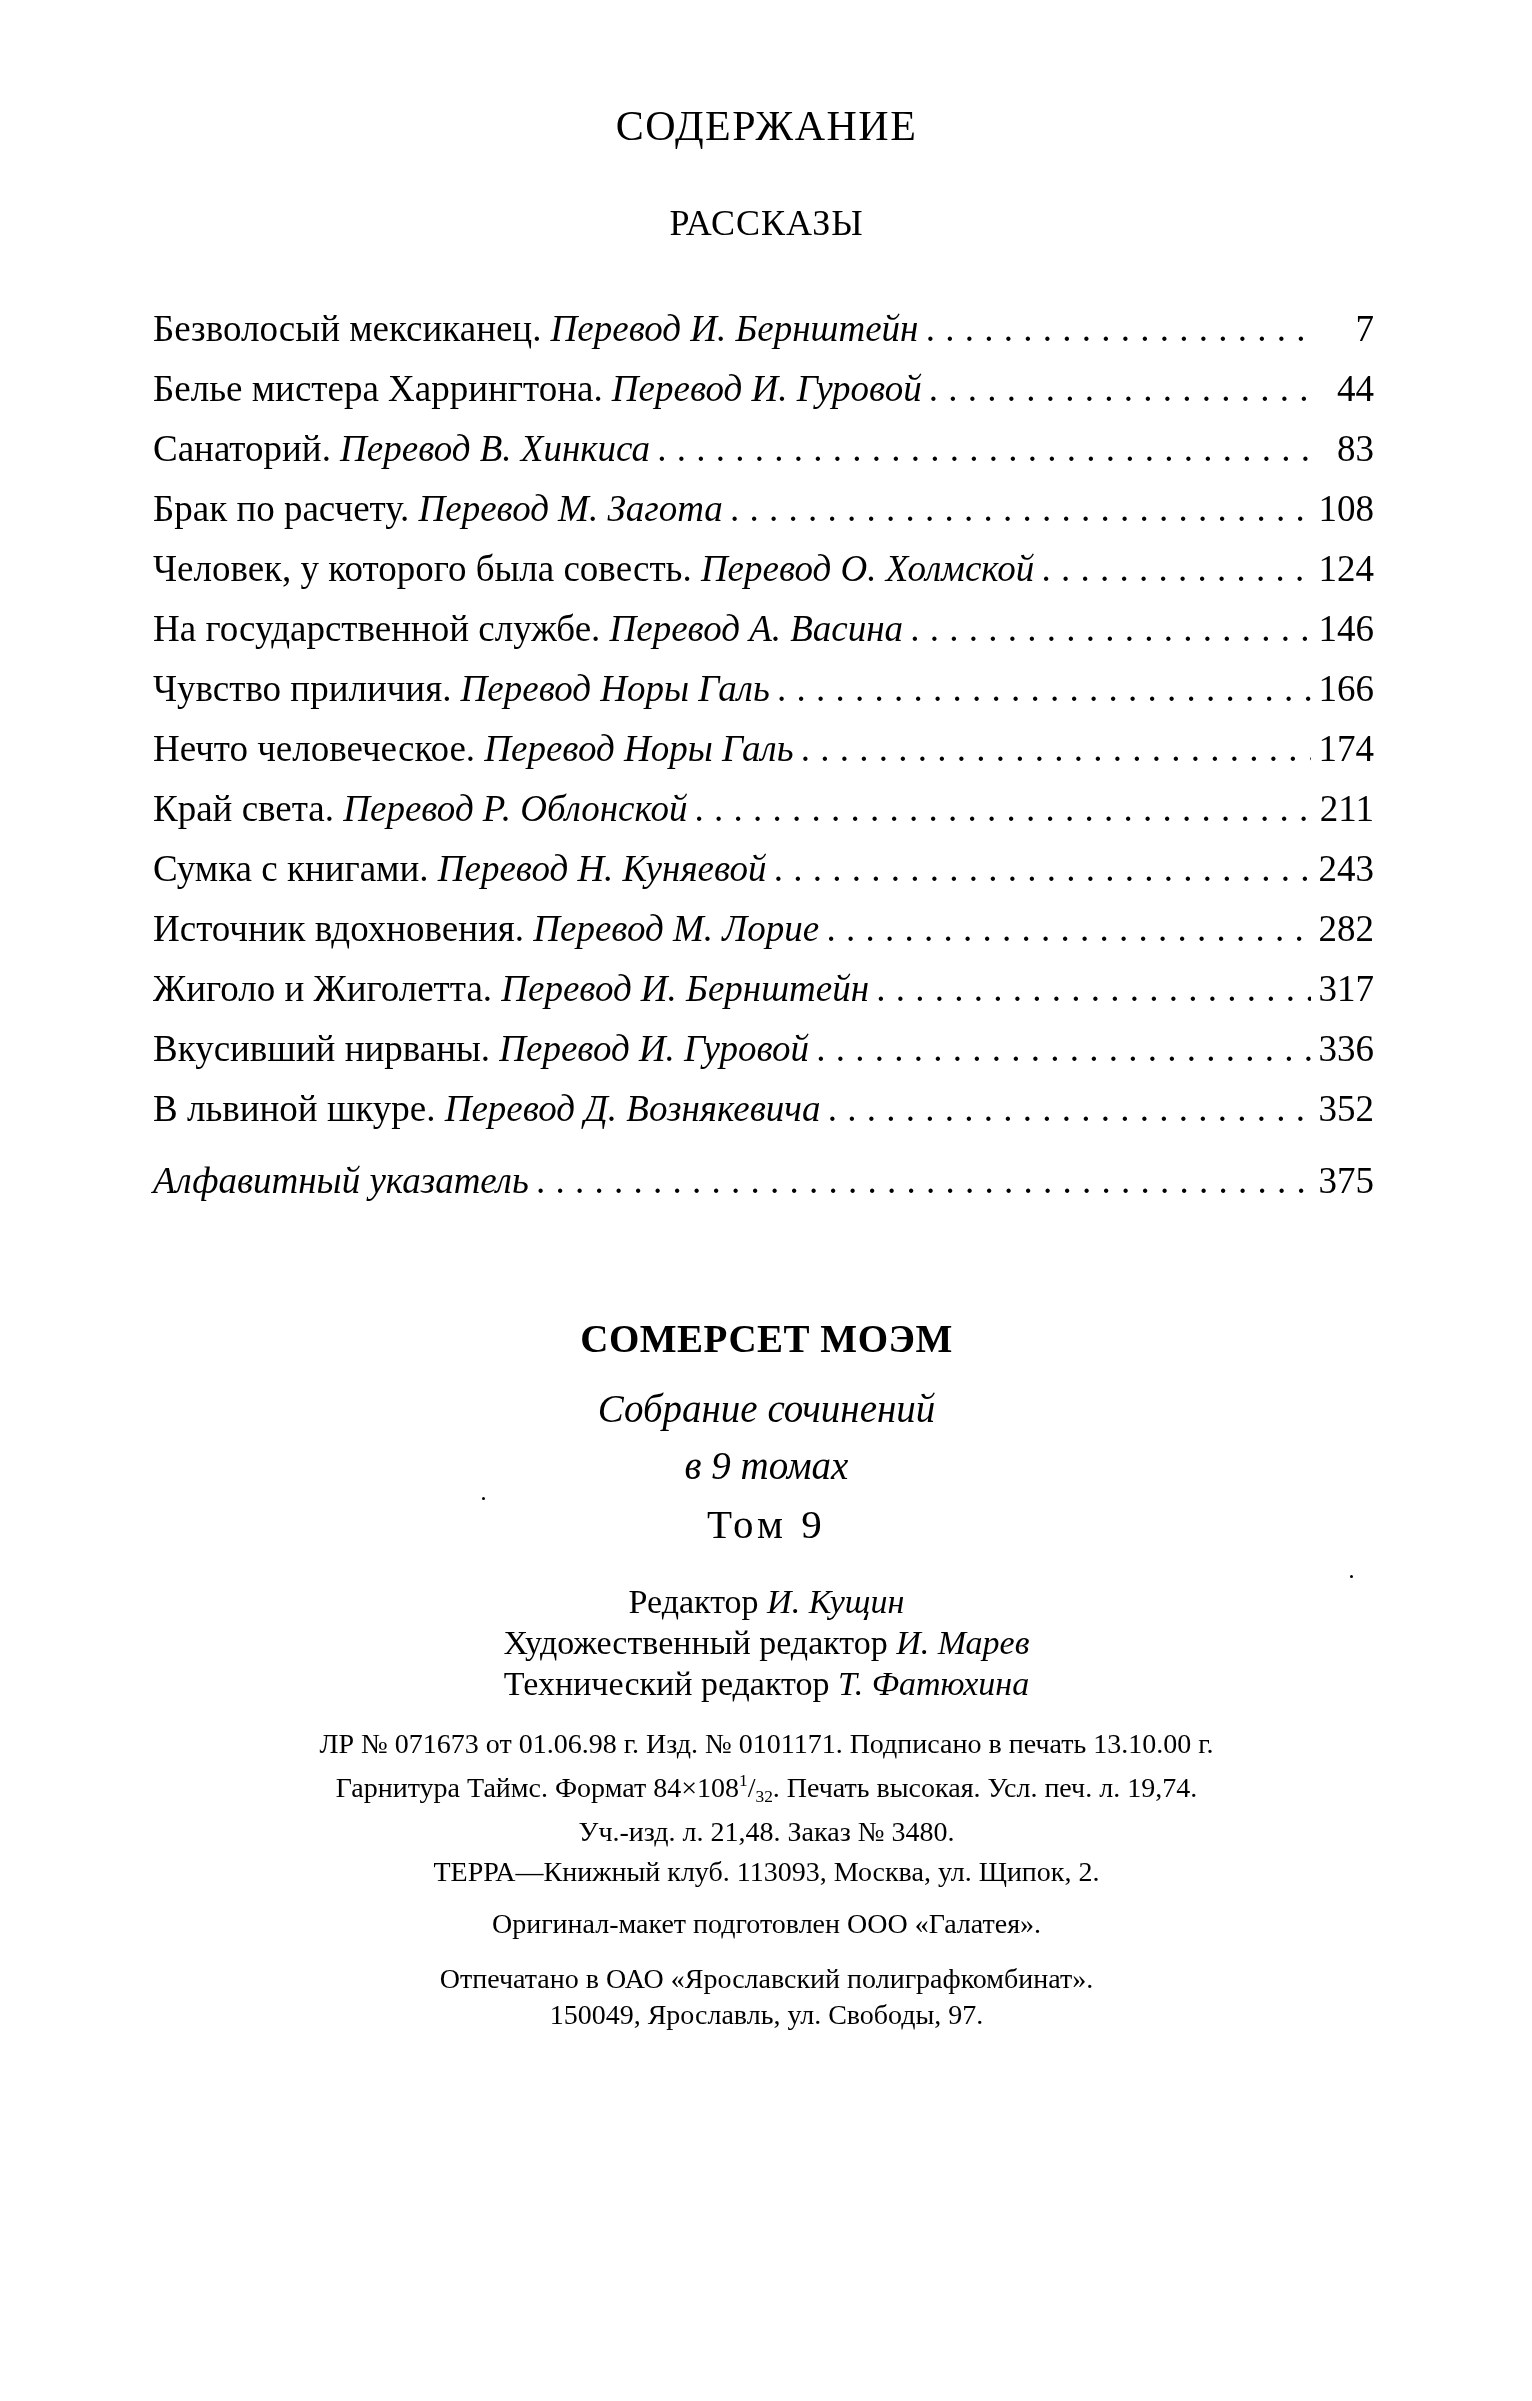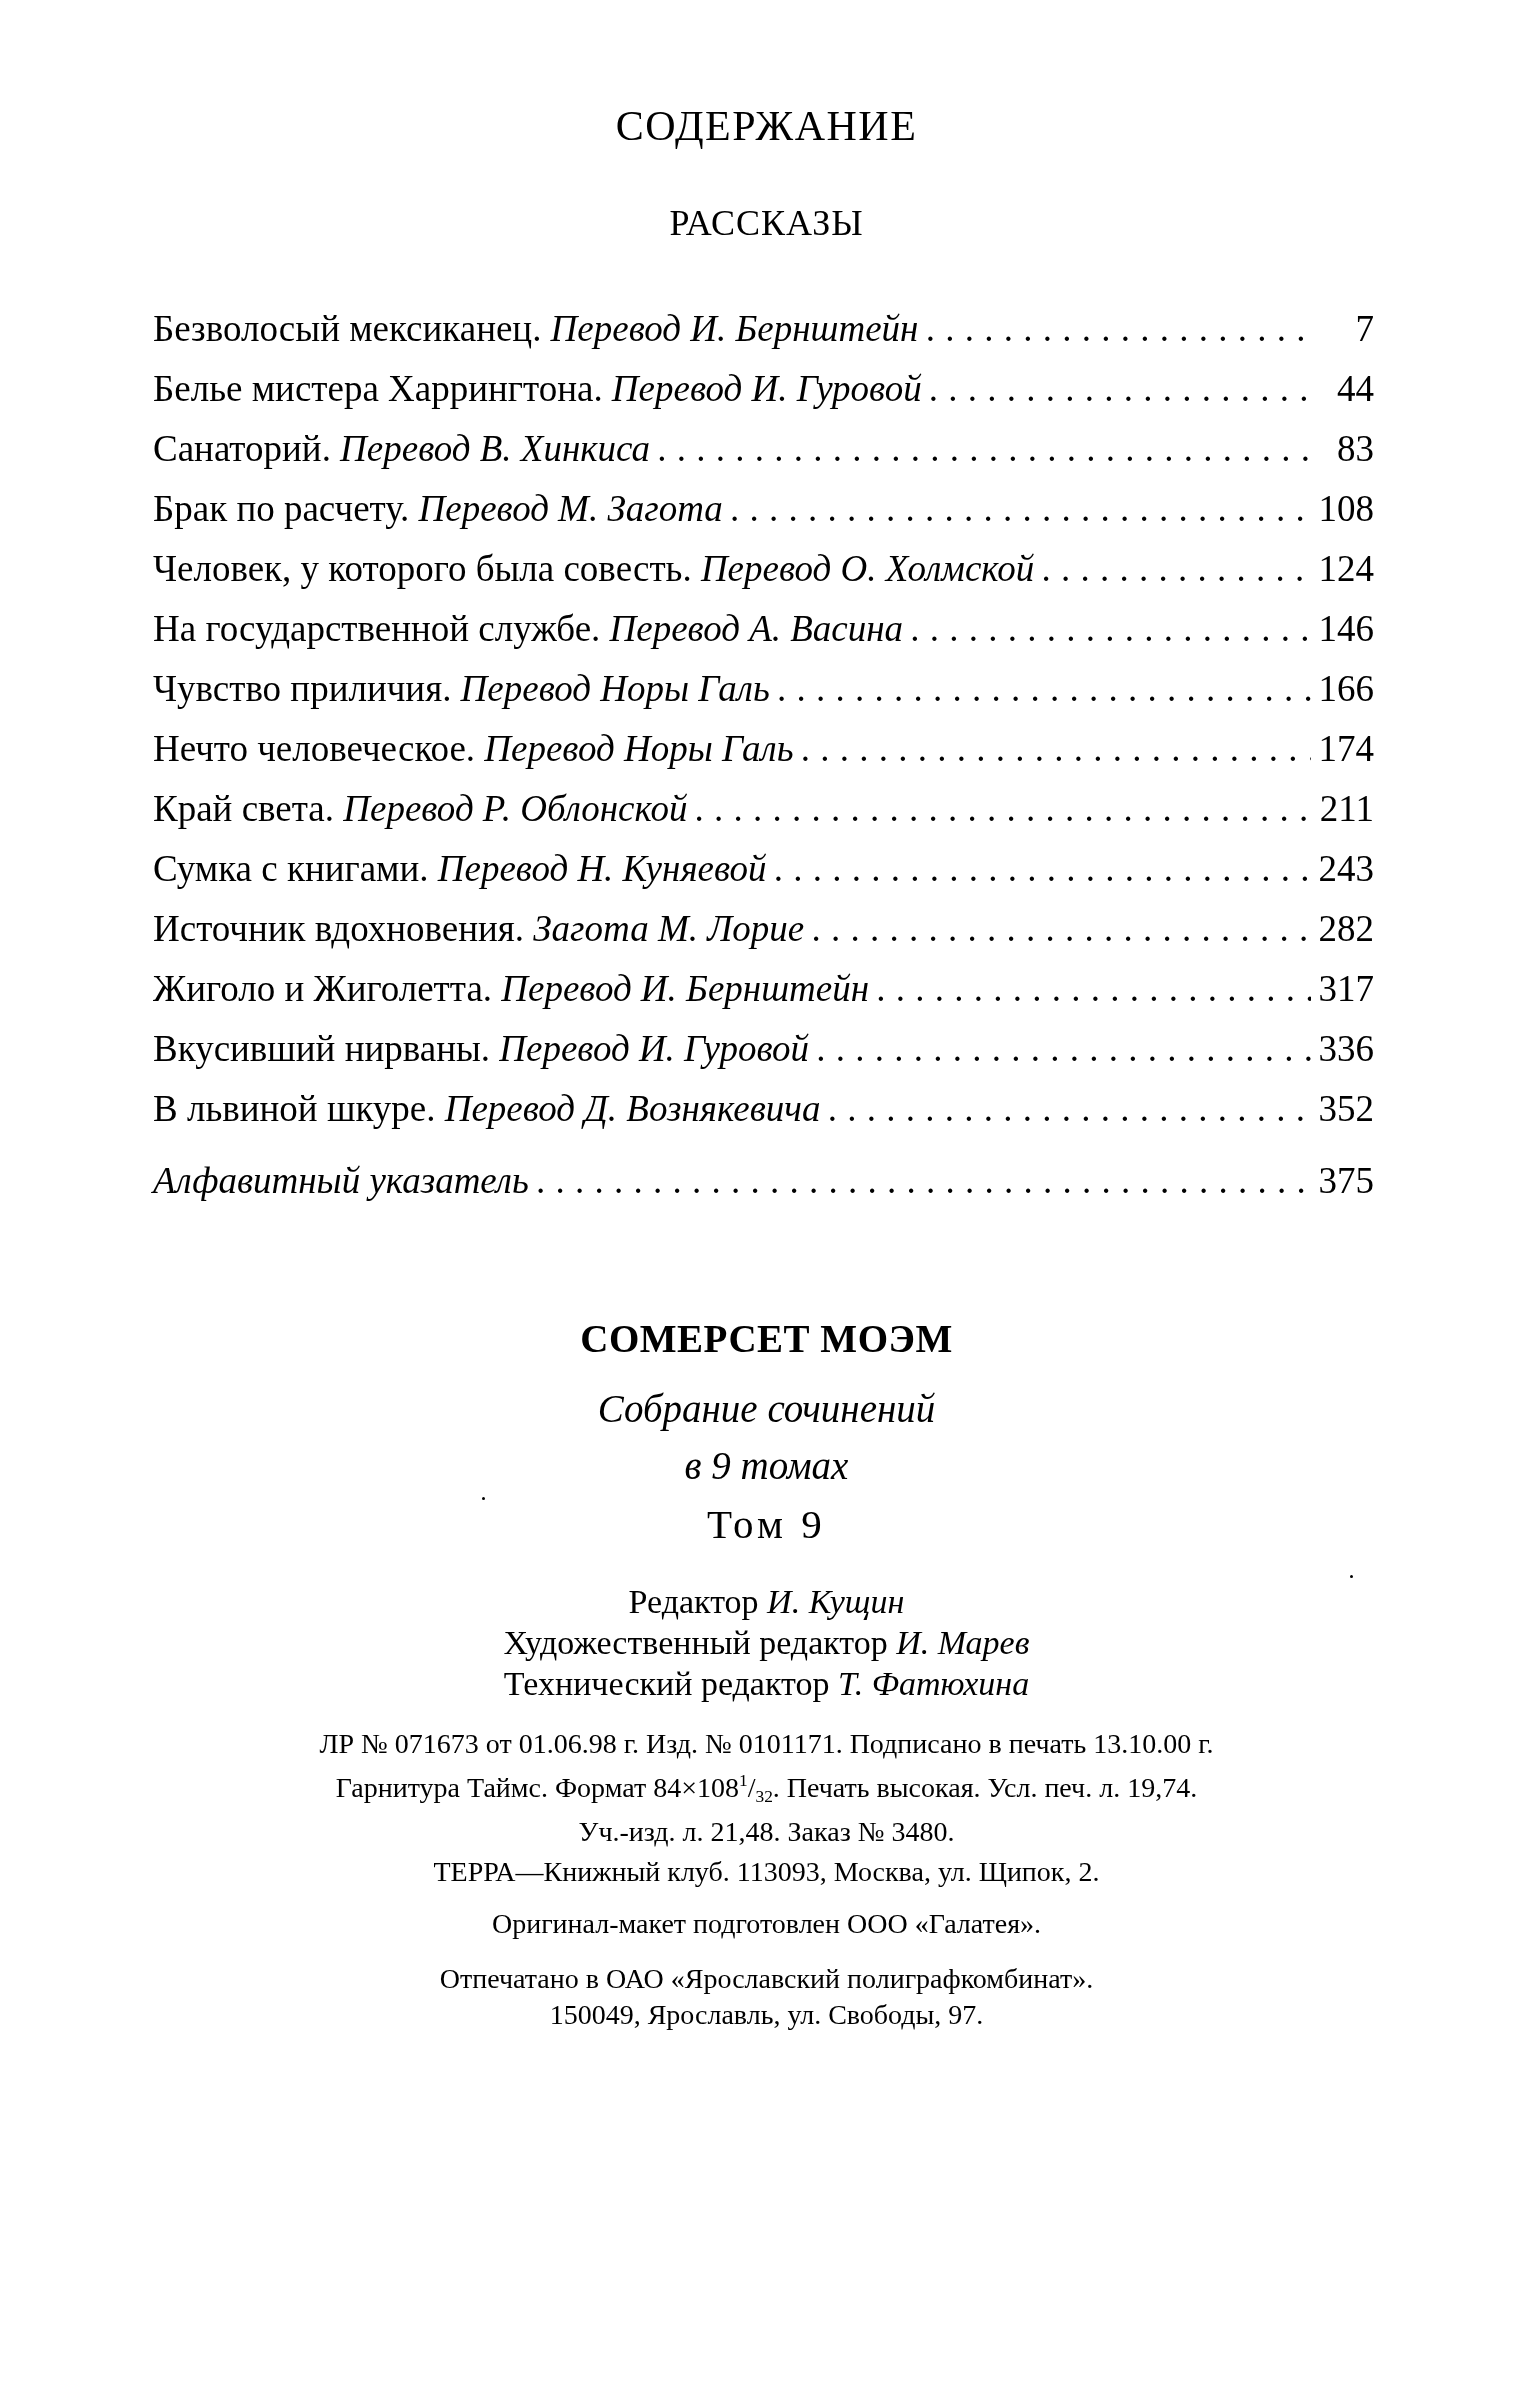--- a/index.html
+++ b/index.html
@@ -127,21 +127,21 @@
       <span class="page">211</span>
     </div>
   <div class="toc-row">
       <span class="name">Сумка с книгами.</span>
       <span class="translator">Перевод Н. Куняевой</span>
       <span class="leader"></span>
       <span class="page">243</span>
     </div>
   <div class="toc-row">
       <span class="name">Источник вдохновения.</span>
-      <span class="translator">Загота М. Лорие</span>
+      <span class="translator">Перевод М. Лорие</span>
       <span class="leader"></span>
       <span class="page">282</span>
     </div>
   <div class="toc-row">
       <span class="name">Жиголо и Жиголетта.</span>
       <span class="translator">Перевод И. Бернштейн</span>
       <span class="leader"></span>
       <span class="page">317</span>
     </div>
   <div class="toc-row">

